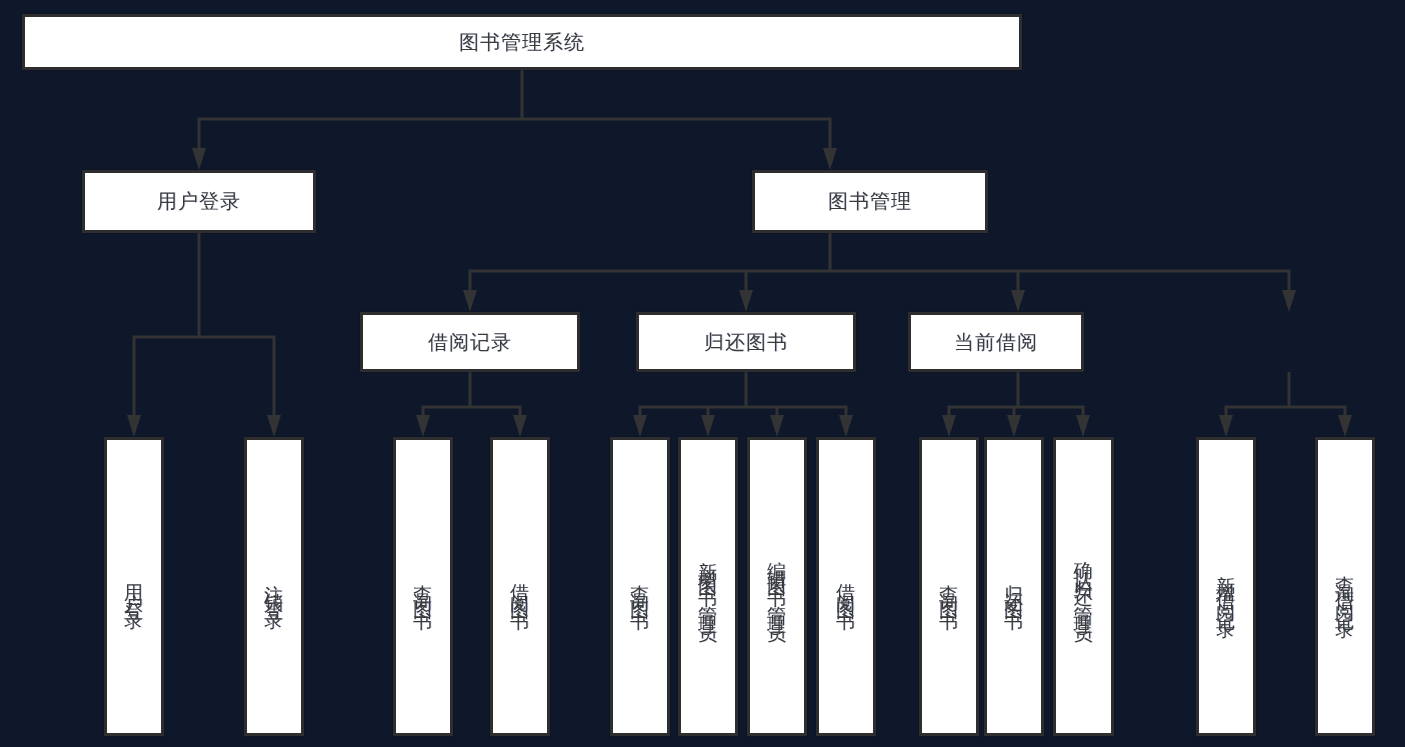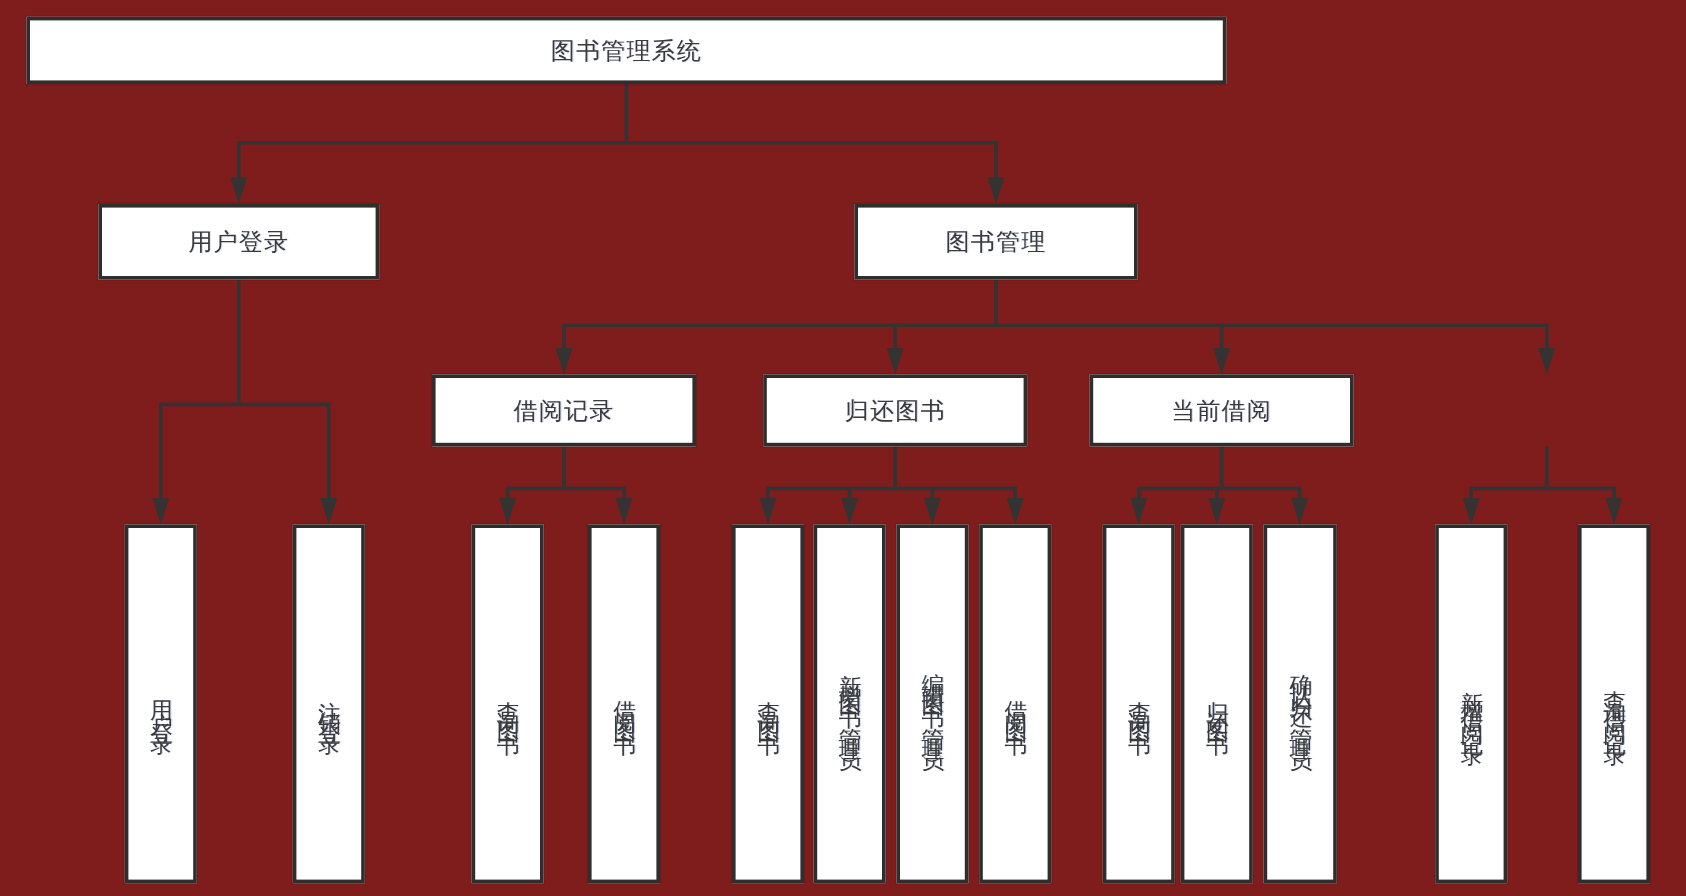--- a/index.html
+++ b/index.html
@@ -1,19 +1,19 @@
 <!DOCTYPE html>
 <html><head>
 <meta charset="utf-8">
 <style>
   html,body{margin:0;padding:0;background:#ffffff;}
   #stage{
     position:relative;
     width:1405px;height:747px;
-    background:#7f1d1d;
+    background:#0f172a;
     font-family:"DejaVu Sans", sans-serif;
     overflow:hidden;
   }
   #wires{position:absolute;left:0;top:0;z-index:1;}
   .node{
     position:absolute;
     box-sizing:border-box;
     background:#ffffff;
     border:3px solid #2e2e2e;
     box-shadow:0 0 0 1px rgba(0,0,0,0.10);
@@ -87,31 +87,31 @@
     </g>
   </svg>
 
   <div class="node hbox" style="left:22px;top:14px;width:1000px;height:56px">
     <span>图书管理系统</span>
   </div>
 
   <div class="node hbox" style="left:82px;top:170px;width:234px;height:63px">
     <span>用户登录</span>
   </div>
-  <div class="node hbox" style="left:712px;top:170px;width:236px;height:63px">
+  <div class="node hbox" style="left:752px;top:170px;width:236px;height:63px">
     <span>图书管理</span>
   </div>
 
   <div class="node hbox" style="left:360px;top:312px;width:220px;height:60px">
     <span>借阅记录</span>
   </div>
   <div class="node hbox" style="left:636px;top:312px;width:220px;height:60px">
     <span>归还图书</span>
   </div>
-  <div class="node hbox" style="left:908px;top:312px;width:220px;height:60px">
+  <div class="node hbox" style="left:908px;top:312px;width:176px;height:60px">
     <span>当前借阅</span>
   </div>
 
   <div class="node vbox" style="left:104px;top:437px;width:60px;height:299px">
     <span>用户登录</span>
   </div>
   <div class="node vbox" style="left:244px;top:437px;width:60px;height:299px">
     <span>注销登录</span>
   </div>
   <div class="node vbox" style="left:393px;top:437px;width:60px;height:299px">

